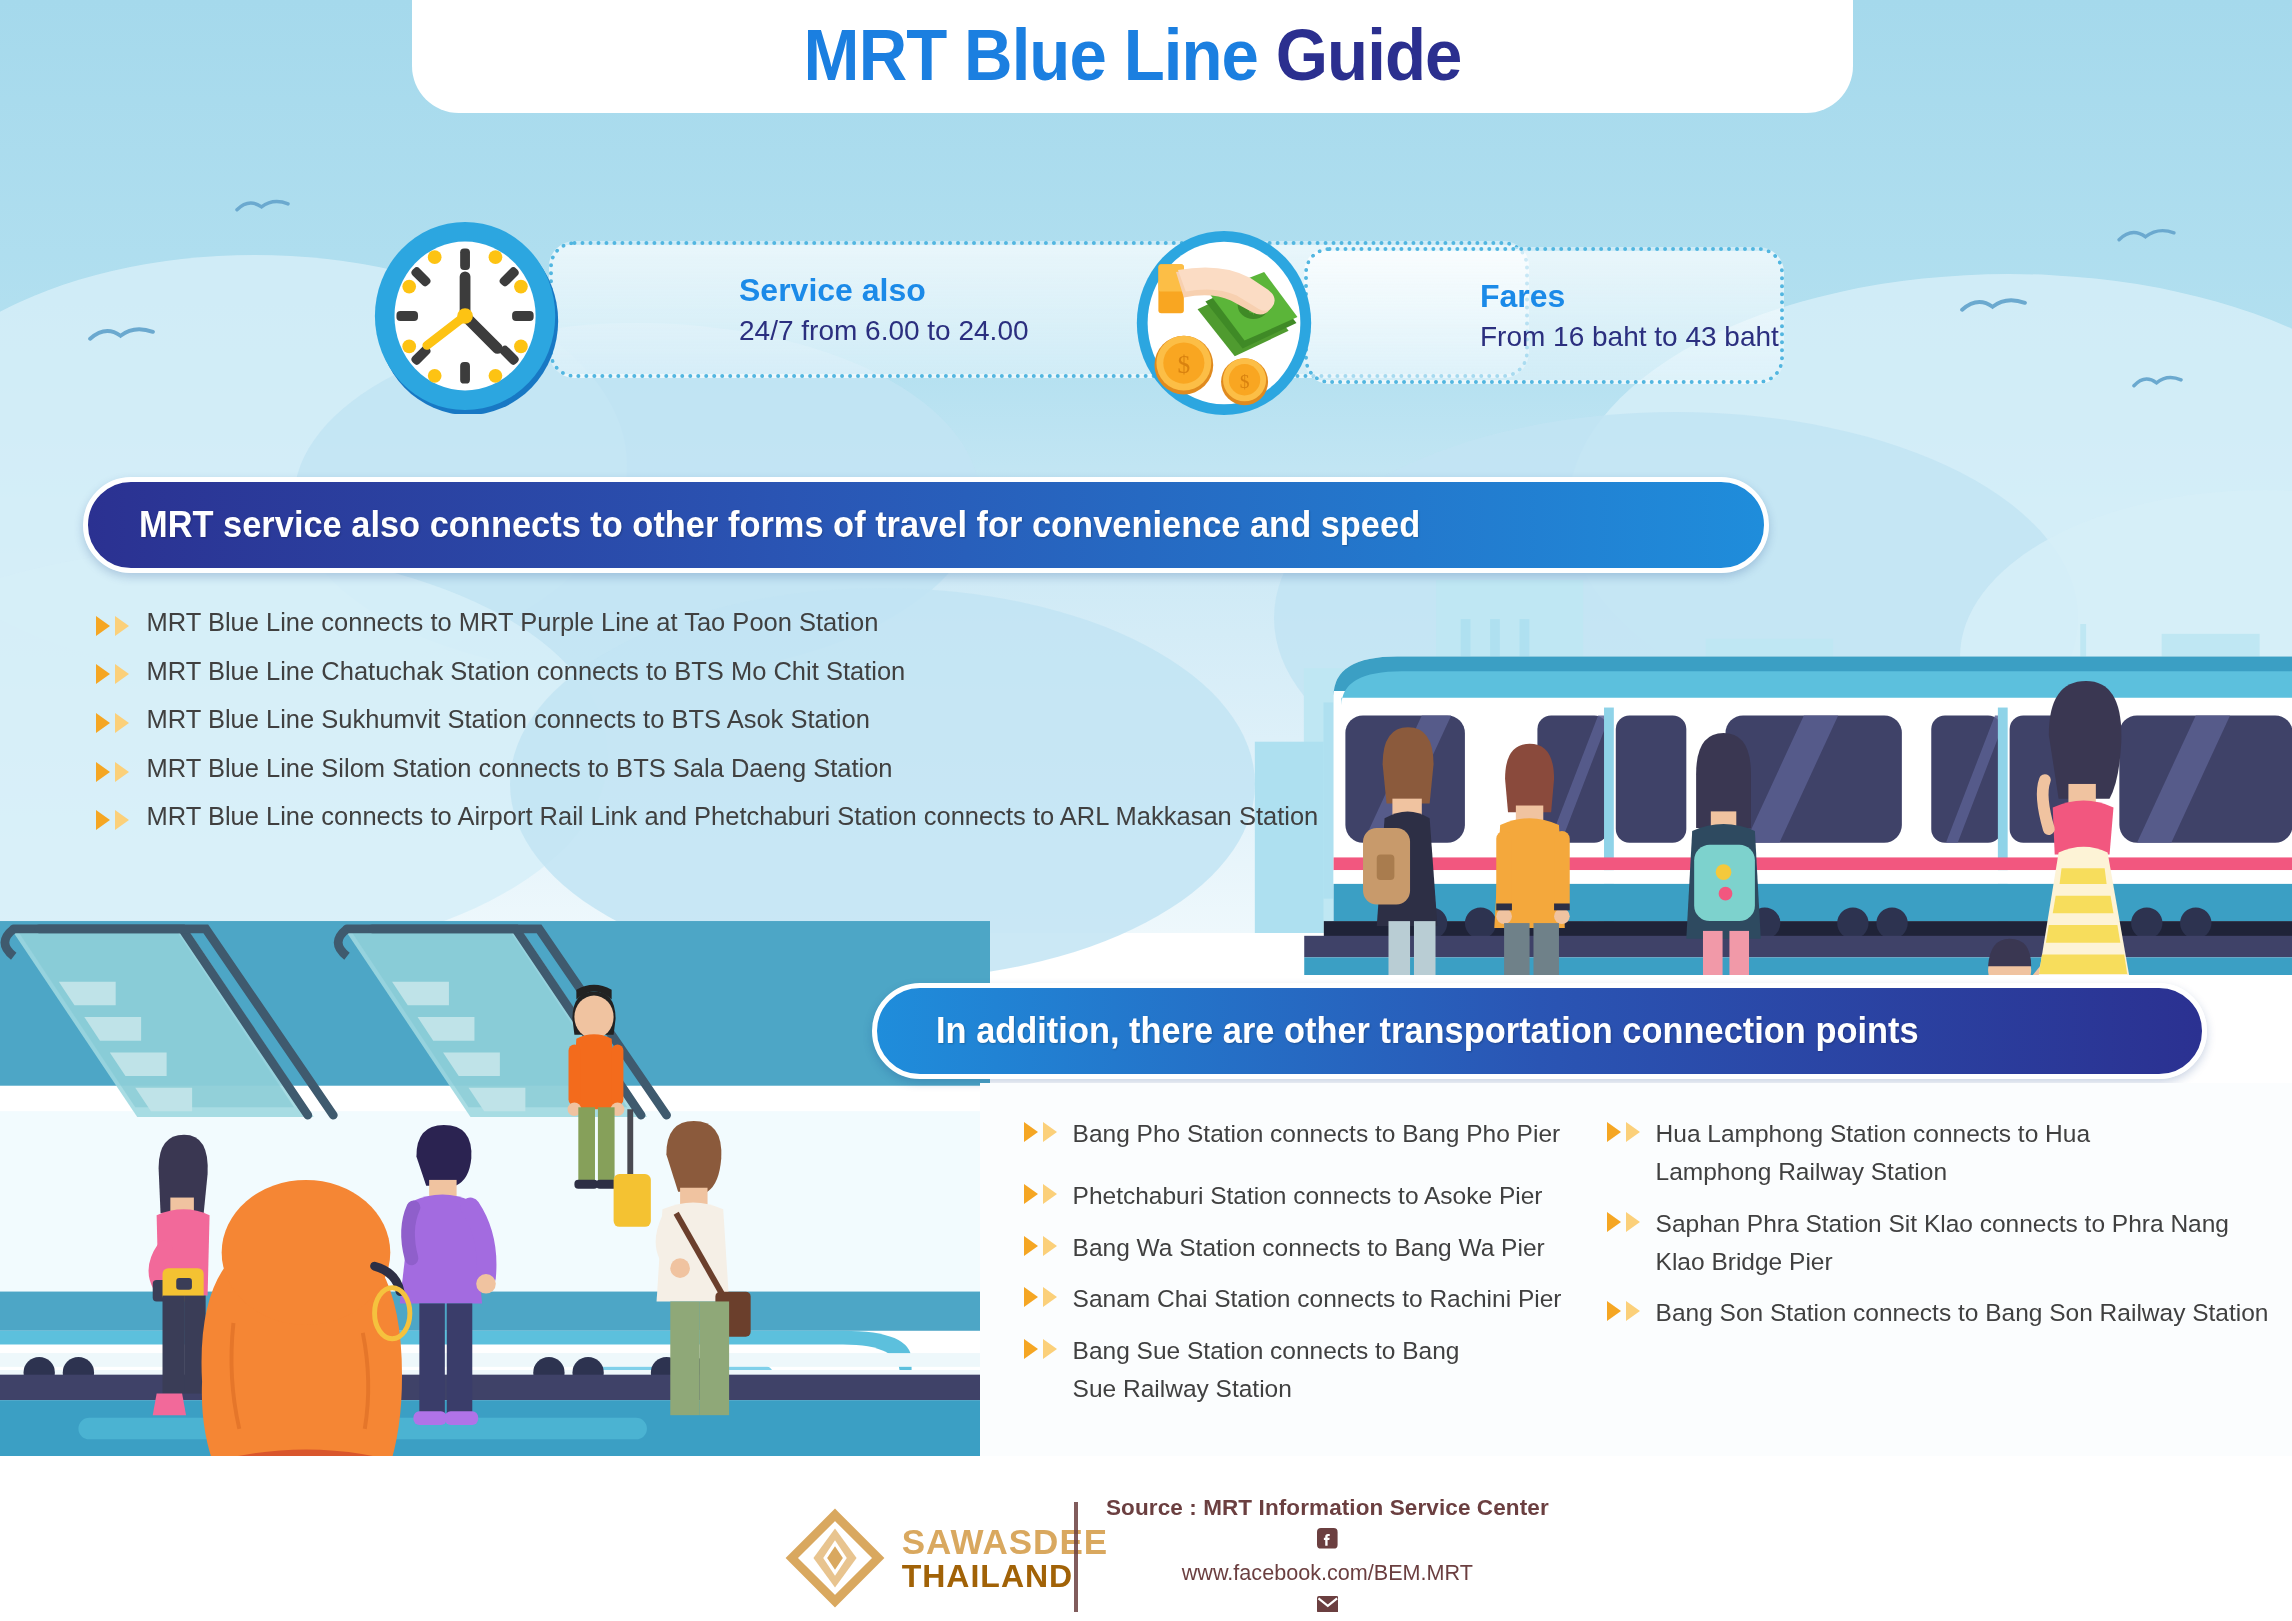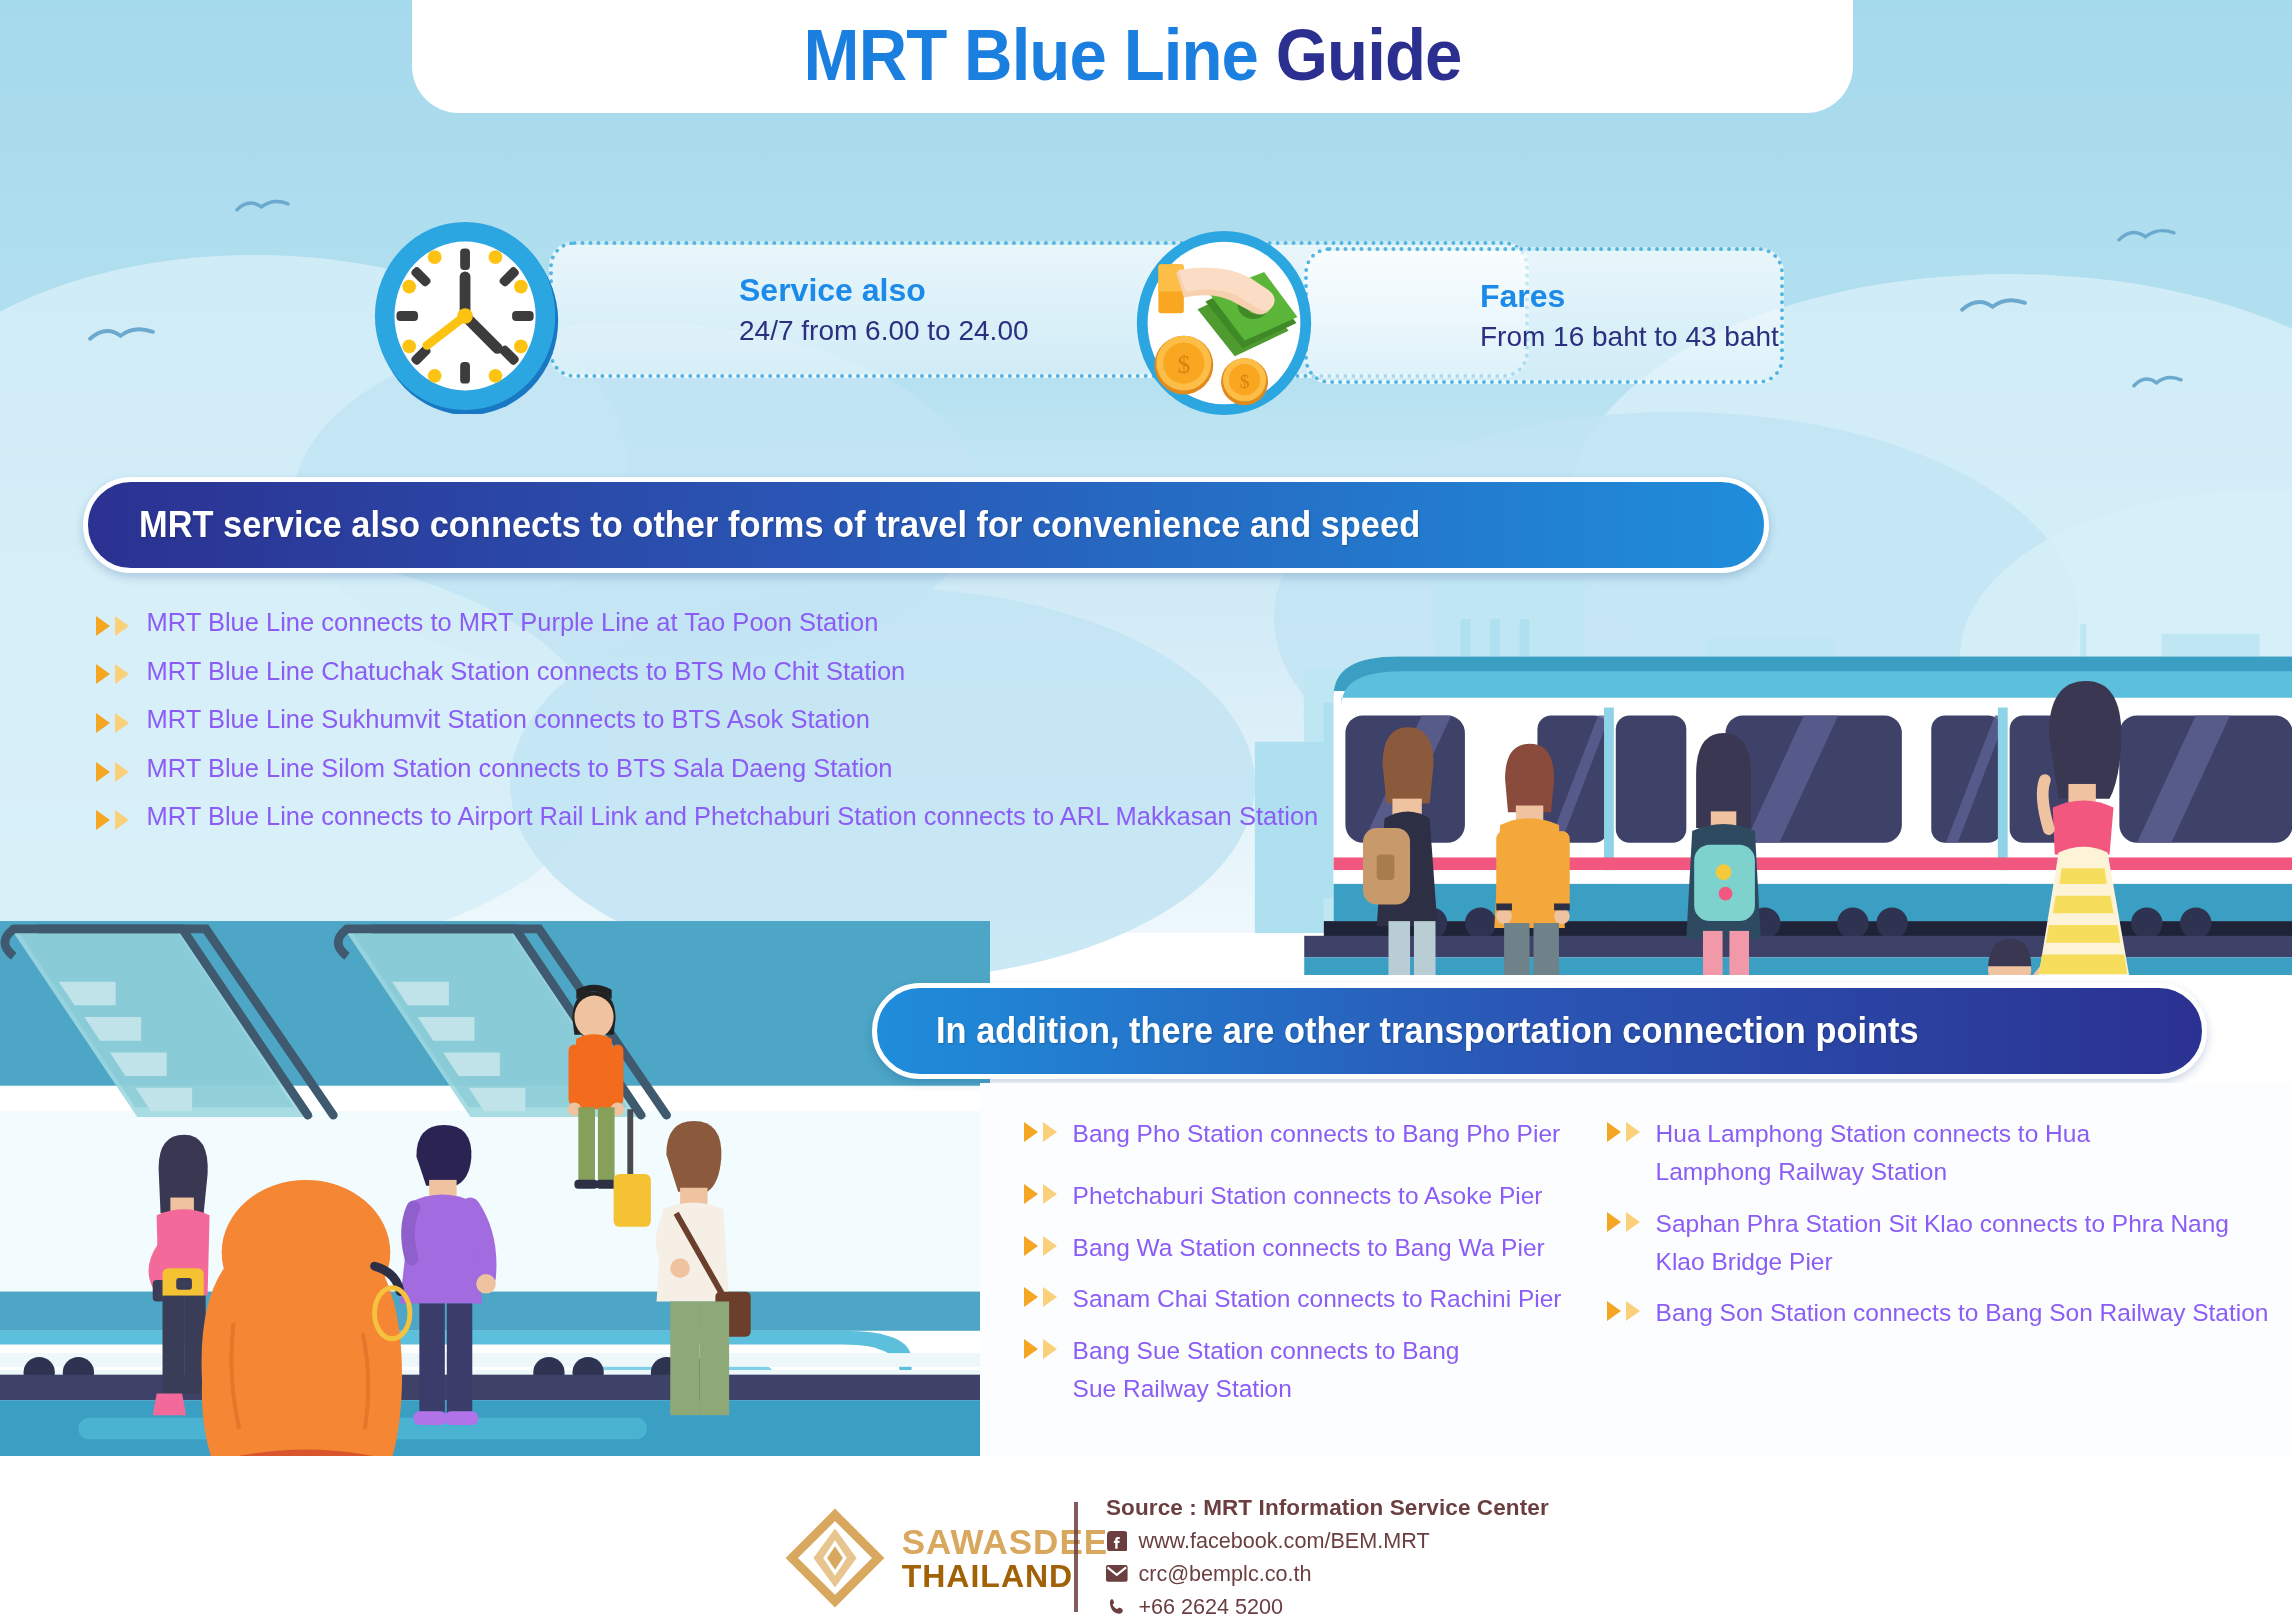--- a/index.html
+++ b/index.html
@@ -73,32 +73,32 @@
   
   .blist { position:absolute; }
   .brow { display:flex; align-items:flex-start; }
   .bmark { flex:0 0 auto; display:flex; align-items:center; }
   .tri {
     width:0; height:0; border-style:solid;
     border-width:10.8px 0 10.8px 14.7px;
     border-color:transparent transparent transparent #f5a623;
   }
   .tri.l2 { border-left-color:#fbd07a; margin-left:4.9px; }
-  .btxt { color:#8b5cf6; }
+  .btxt { color:#404040; }
 
   
   .footer { position:absolute; left:0; bottom:0; width:2293px; height:165px; background:#fff; }
   .logo-wrap { position:absolute; left:784px; top:1507px; display:flex; align-items:center; gap:15.7px; }
   .logo-text { line-height:1.02; }
   .logo-l1 { font-size:35px; font-weight:bold; color:#d9a85f; letter-spacing:1px; }
   .logo-l2 { font-size:32px; font-weight:bold; color:#a16207; letter-spacing:1px; }
   .divider { position:absolute; left:1074px; top:1502px; width:3.9px; height:110px; background:#6b3f40; opacity:.85; }
   .src { position:absolute; left:1106px; top:1495px; color:#6b3f40; }
   .src-title { font-size:22.5px; font-weight:bold; letter-spacing:0.1px; }
-  .src-row { display:flex; align-items:center; gap:10.8px; margin-top:6.9px; font-size:21.6px; }
+  .src-row { display:flex; align-items:center; gap:10.8px; margin-top:6.9px; font-size:21.6px;flex-direction:column; }
   .sicon { width:21.6px; height:21.6px; flex:0 0 auto; display:flex; align-items:center; justify-content:center; }
 </style>
 </head>
 <body>
 
 <div class="stage">
 
   <div class="sky">
     <div class="cloud l" style="left:-118px; top:255px; width:745px; height:421px;"></div>
     <div class="cloud p" style="left:294px; top:323px; width:686px; height:353px;"></div>

